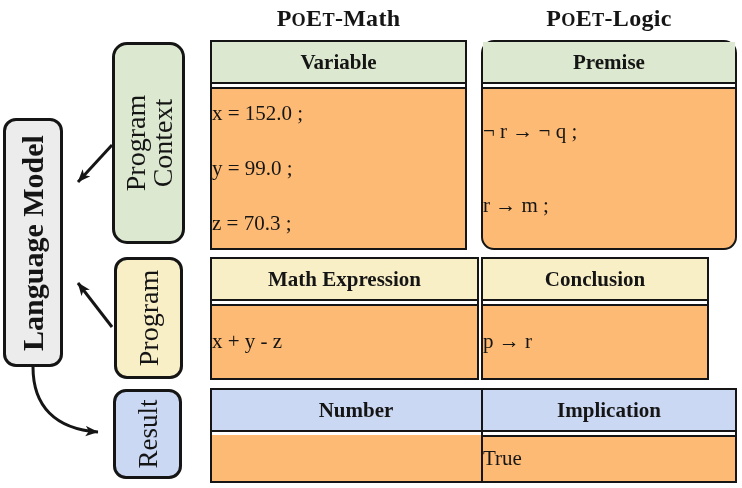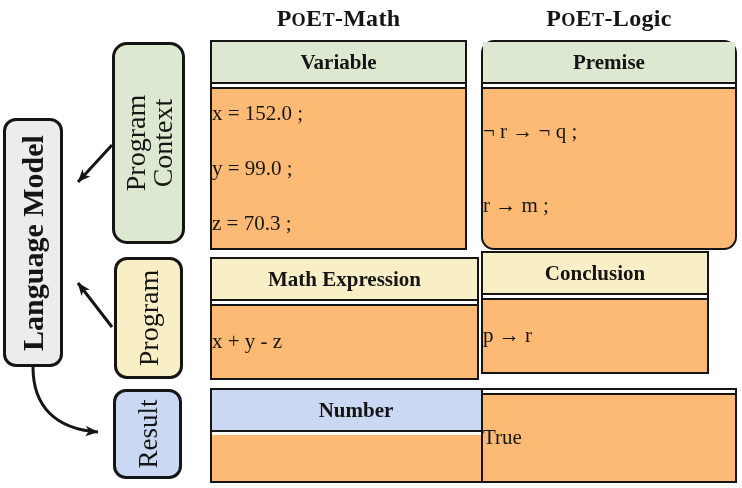--- a/index.html
+++ b/index.html
@@ -58,21 +58,21 @@
     font-size: 21px;
     padding: 2px 0;
     gap: 20px;
   }
   .code-line { white-space: pre; }
 
   #sec-math-1  { left: 210px; top: 40px;  width: 257px; height: 210px; }
   #sec-math-2  { left: 210px; top: 257px; width: 269px; height: 123px; }
   #sec-math-3  { left: 210px; top: 388px; width: 292px; height: 95px;  }
   #sec-logic-1 { left: 481px; top: 40px;  width: 256px; height: 210px; border-radius: 13px; }
-  #sec-logic-2 { left: 481px; top: 251px; width: 228px; height: 123px; }
+  #sec-logic-2 { left: 481px; top: 257px; width: 228px; height: 123px; }
   #sec-logic-3 { left: 481px; top: 388px; width: 256px; height: 95px;  }
 
   
   .vbox {
     position: absolute;
     box-sizing: border-box;
     border: 3px solid var(--ink, #151515);
     border-radius: 13px;
   }
   .vtext {
@@ -169,19 +169,20 @@
     </div>
   </div>
   <div class="section" id="sec-logic-2">
     <div class="hdr yellow">Conclusion</div>
     <div class="gapline"></div>
     <div class="sec-body">
       <div class="code-line">p → r</div>
     </div>
   </div>
   <div class="section" id="sec-logic-3">
+    <div class="hdr blue">Implication</div>
     <div class="gapline"></div>
     <div class="sec-body">
       <div class="code-line">True</div>
     </div>
   </div>
 
 </div>
 
 </body></html>

